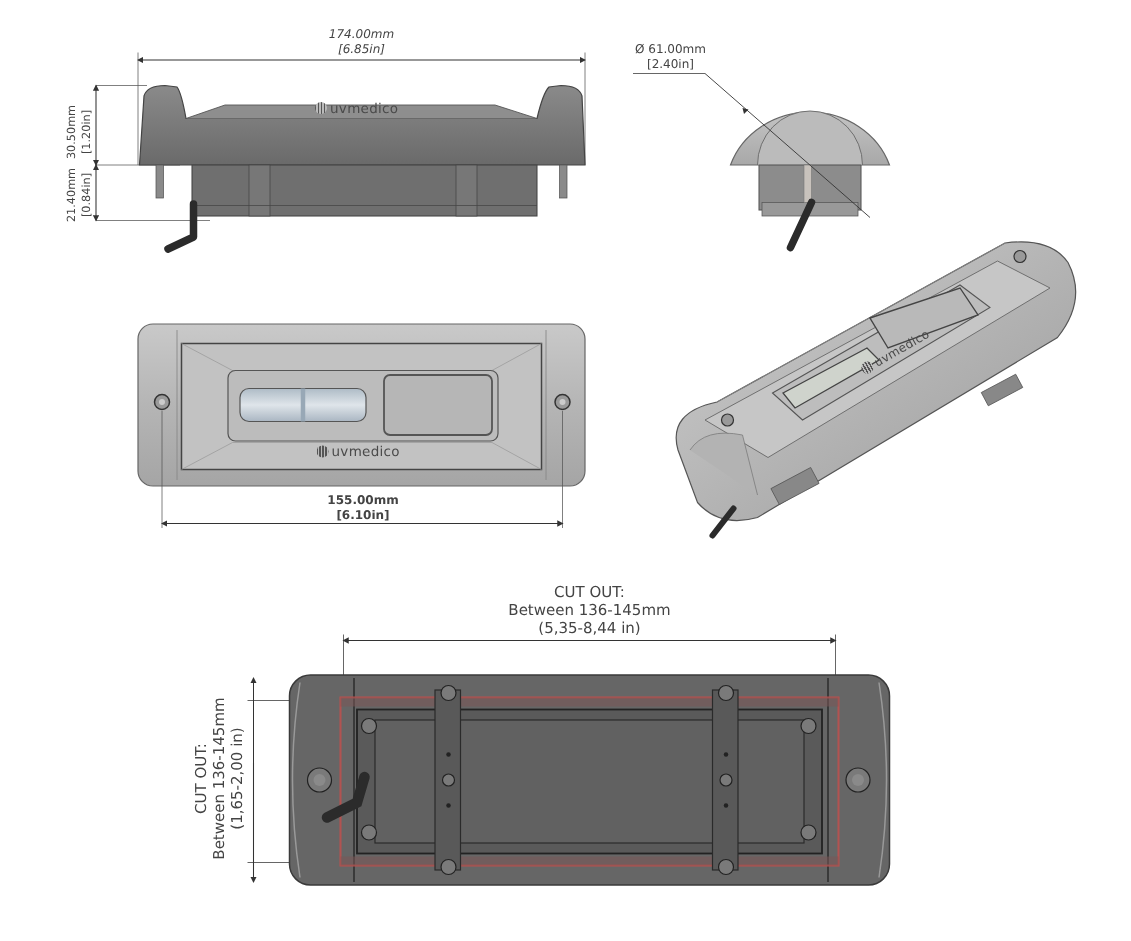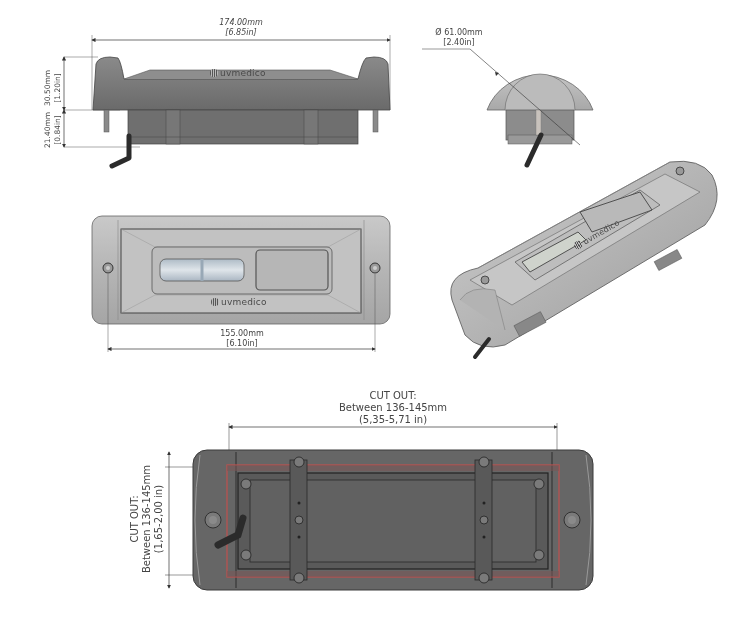--- a/index.html
+++ b/index.html
@@ -181,39 +181,39 @@
   <div>[1.20in]</div>
 </div>
 <div class="abs dim sm vert" style="left:22px;top:120px;width:62px;height:20px;">
   <div>21.40mm</div>
   <div>[0.84in]</div>
 </div>
 <div class="abs brand" style="left:210px;top:68px;">
   <span class="logo"></span><span>uvmedico</span>
 </div>
 
-<div class="abs dim" style="left:420px;top:28px;width:54px;margin-left:12px;">
+<div class="abs dim" style="left:420px;top:28px;width:54px;">
   <div>Ø 61.00mm</div>
   <div>[2.40in]</div>
 </div>
 
 <div class="abs brand" style="left:211px;top:297px;">
   <span class="logo"></span><span>uvmedico</span>
 </div>
-<div class="abs dim" style="left:212px;top:329px;width:60px;">
+<div class="abs dim" style="left:212px;top:329px;width:60px;font-weight:bold;">
   <div>155.00mm</div>
   <div>[6.10in]</div>
 </div>
 
 <div class="abs brand" style="left:575px;top:243px;transform:rotate(-30deg);transform-origin:left center;font-size:8px;">
   <span class="logo"></span><span>uvmedico</span>
 </div>
 
 <div class="abs cut" style="left:313px;top:390px;width:160px;">
   <div>CUT OUT:</div>
   <div>Between 136-145mm</div>
-  <div>(5,35-5,71 in)</div>
+  <div>(5,35-8,44 in)</div>
 </div>
 <div class="abs cut vert" style="left:78px;top:500px;width:140px;height:38px;">
   <div>CUT OUT:</div>
   <div>Between 136-145mm</div>
   <div>(1,65-2,00 in)</div>
 </div>
 
 </body></html>

